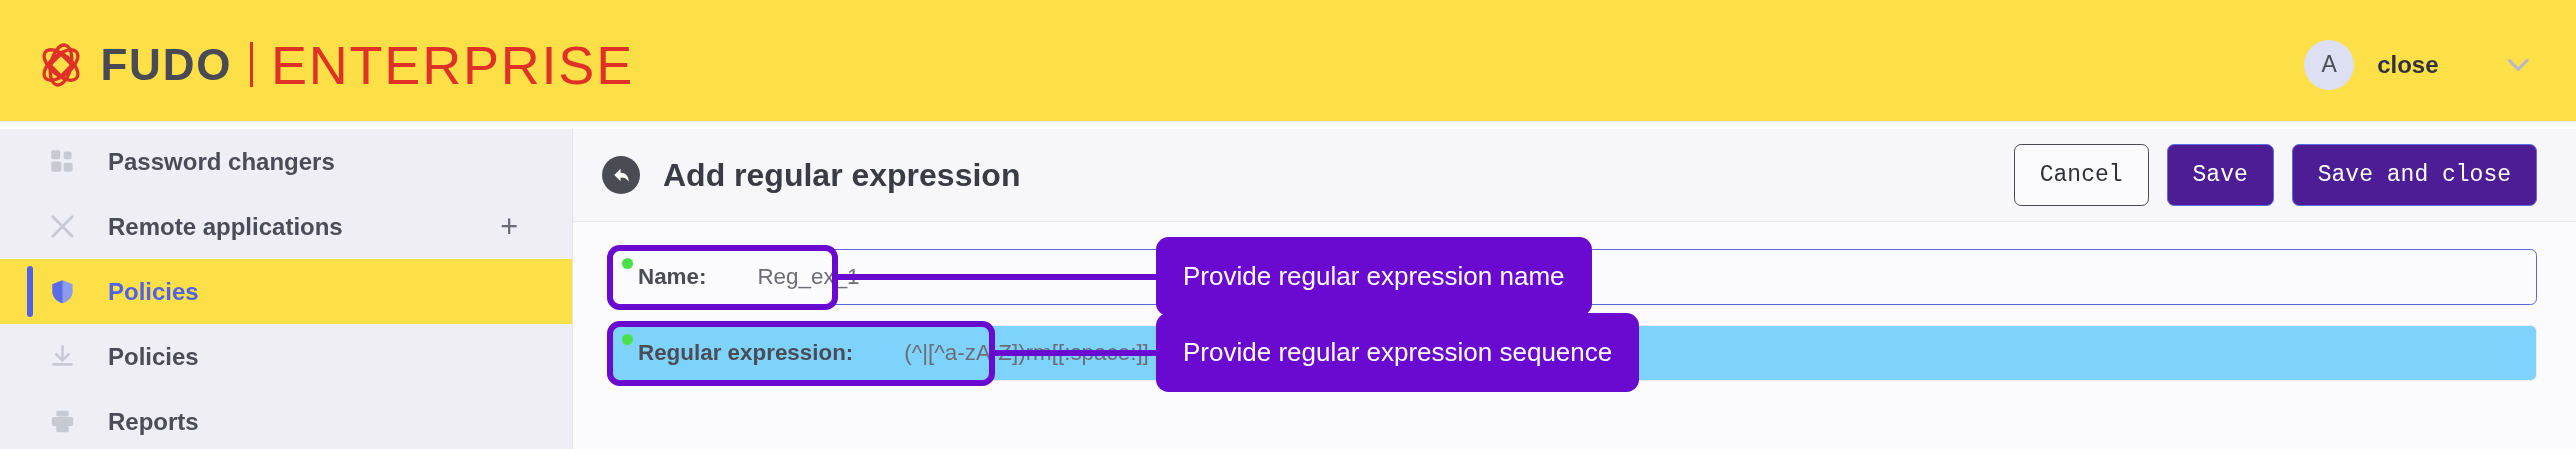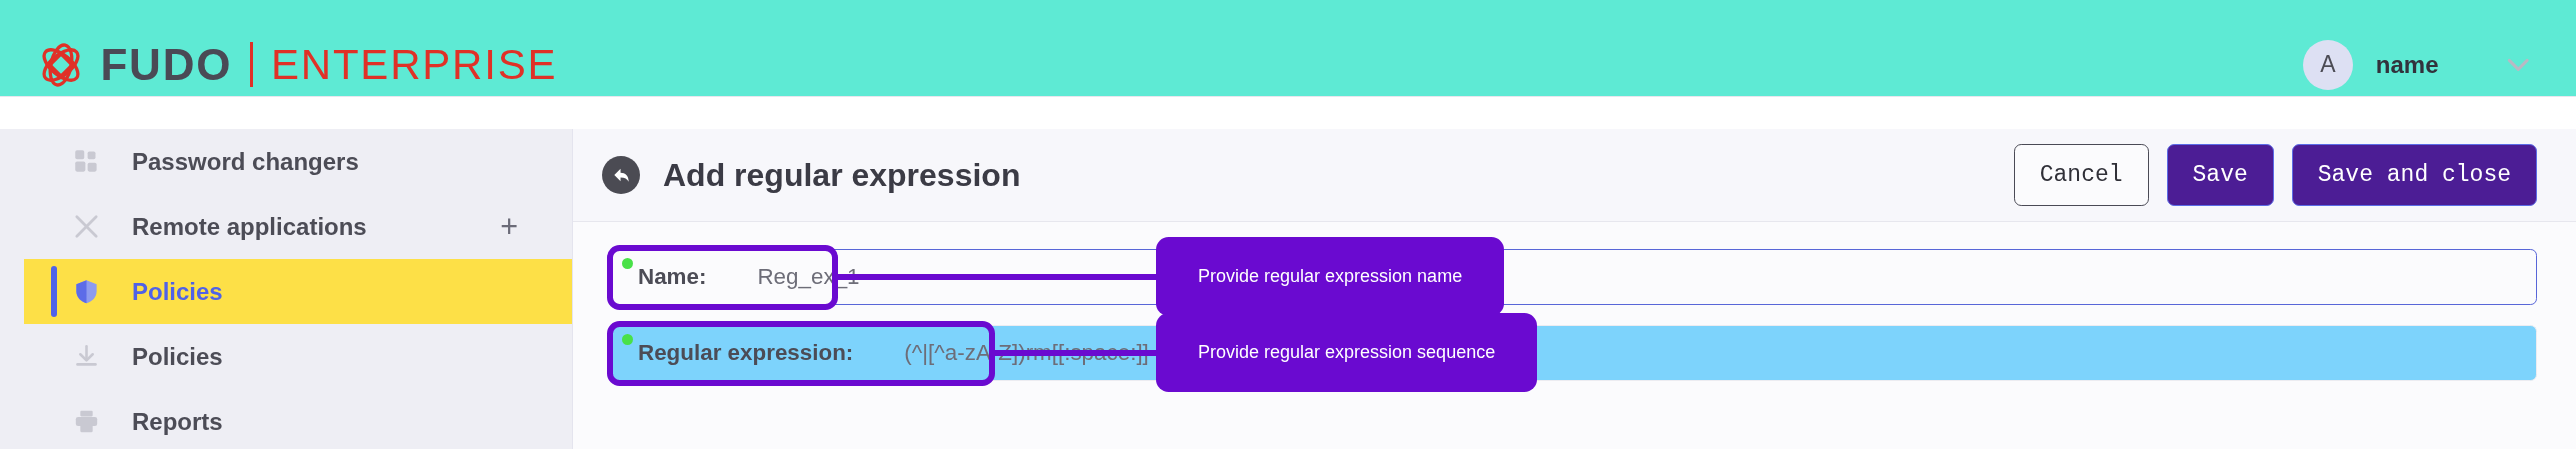--- a/index.html
+++ b/index.html
@@ -13,22 +13,22 @@
     font-family: "Liberation Sans", sans-serif;
     overflow: hidden;
     position: relative;
   }
 
   
   .topbar {
     position: absolute;
     left: 0; top: 0;
     width: 2576px;
-    height: 97px;
-    background: #5eead4;
+    height: 122px;
+    background: #fde047;
     border-bottom: 0.9px solid #e7e7ee;
     box-sizing: border-box;
     text-align: right;
   }
   .brand {
     position: absolute;
     left: 36px;
     top: 30.5px;
     display: flex;
     align-items: center;
@@ -49,21 +49,21 @@
     line-height: 1;
   }
   .brand-sep {
     width: 2.7px;
     height: 45px;
     background: #e03127;
     margin: 0 18px;
   }
   .brand-ent {
     font-family: "Liberation Sans Narrow", "Liberation Sans", sans-serif;
-    font-size: 42px;
+    font-size: 54px;
     font-weight: 400;
     letter-spacing: 1.8px;
     color: #e03127;
     line-height: 1;
   }
 
   .user-area {
     position: absolute;
     right: 27px;
     top: 0;
@@ -96,21 +96,20 @@
 
   
   .sidebar {
     position: absolute;
     left: 0;
     top: 129px;
     width: 572px;
     height: 320px;
     background: #eeeef4;
     box-sizing: border-box;
-    padding-left: 24px;
   }
   .nav-item {
     position: relative;
     height: 65px;
     display: flex;
     align-items: center;
     padding-left: 43px;
     box-sizing: border-box;
   }
   .nav-item .nav-icon {
@@ -284,23 +283,23 @@
     background: #6a0ad0;
   }
   .callout {
     position: absolute;
     background: #6a0ad0;
     border-radius: 12.6px;
     display: flex;
     align-items: center;
     justify-content: flex-end;
     color: #ffffff;
-    font-size: 18px;
+    font-size: 26px;
     font-weight: 400;
-    padding: 0 42px;
+    padding: 0 27px;
     box-sizing: border-box;
     white-space: nowrap;
   }
 </style>
 </head>
 <body>
 
 <div class="topbar">
 
   <div class="brand">
@@ -312,21 +311,21 @@
       </g>
       <rect x="22" y="22" width="20" height="20" rx="3" transform="rotate(45 32 32)" fill="none" stroke="#e03127" stroke-width="4"></rect>
     </svg>
     <div class="brand-fudo">FUDO</div>
     <div class="brand-sep"></div>
     <div class="brand-ent">ENTERPRISE</div>
   </div>
 
   <div class="user-area">
     <div class="avatar">A</div>
-    <div class="username">name</div>
+    <div class="username">close</div>
     <svg class="chevron-down" viewBox="0 0 24 24">
       <path d="M5 9 L12 16 L19 9" fill="none" stroke="#b9b9c4" stroke-width="2.4" stroke-linecap="round" stroke-linejoin="round"></path>
     </svg>
   </div>
 </div>
 
 <div class="sidebar">
 
   <div class="nav-item">
     <span class="nav-icon">

